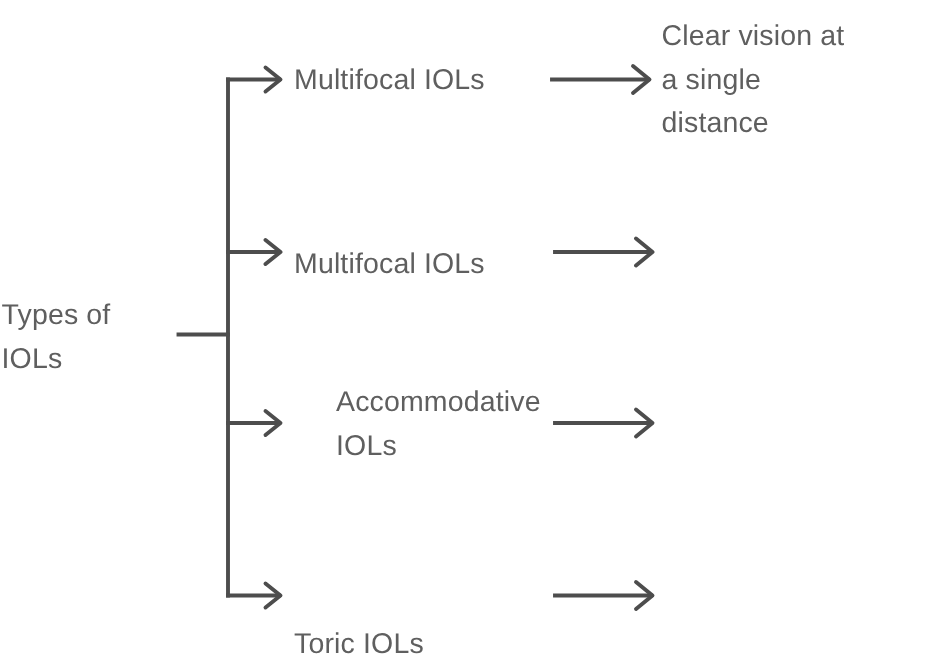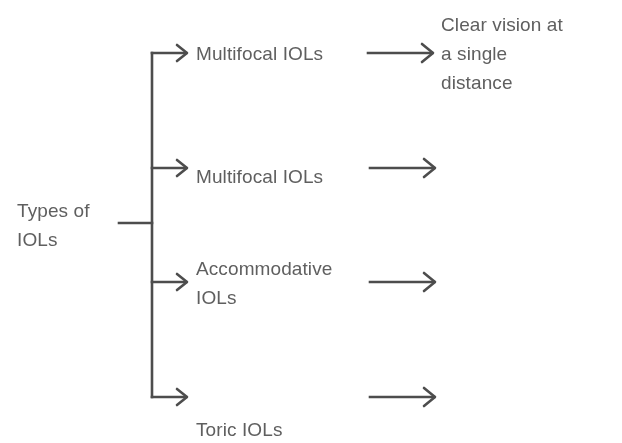--- a/index.html
+++ b/index.html
@@ -30,32 +30,32 @@
     position: absolute;
     color: #5f5f5f;
     font-size: 19px;
     line-height: 29px;
     letter-spacing: 0.1px;
     white-space: pre-line;
     font-weight: 400;
   }
   
   .root-label {
-    left: 17px;
+    left: 1px;
     top: 196px;
     width: 108px;
   }
   
   .branch-label {
     left: 196px;
     width: 178px;
   }
   .branch-label.r0 { top: 39px; }
   .branch-label.r1 { top: 162px; }
-  .branch-label.r2 { top: 254px; }
+  .branch-label.r2 { top: 254px; margin-left: 28px; }
   .branch-label.r3 { top: 383px; margin-top: 32px; }
   
   .outcome-label {
     left: 441px;
     width: 176px;
   }
   .outcome-label.r0 { top: 10px; }
   .outcome-label.r1 { top: 139px; }
   .outcome-label.r2 { top: 239px; }
   .outcome-label.r3 { top: 368px; }

